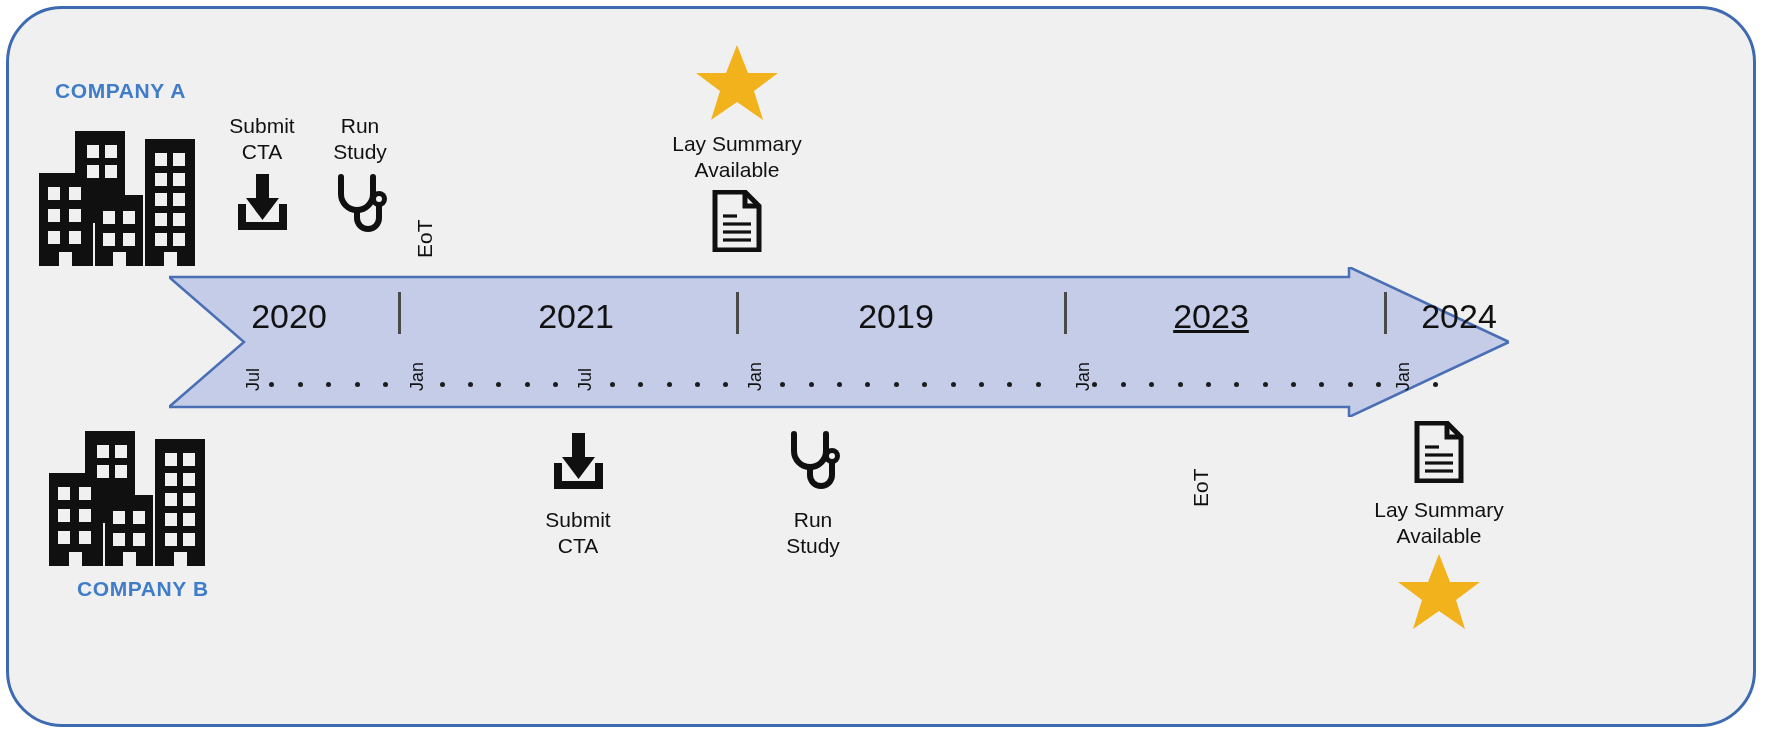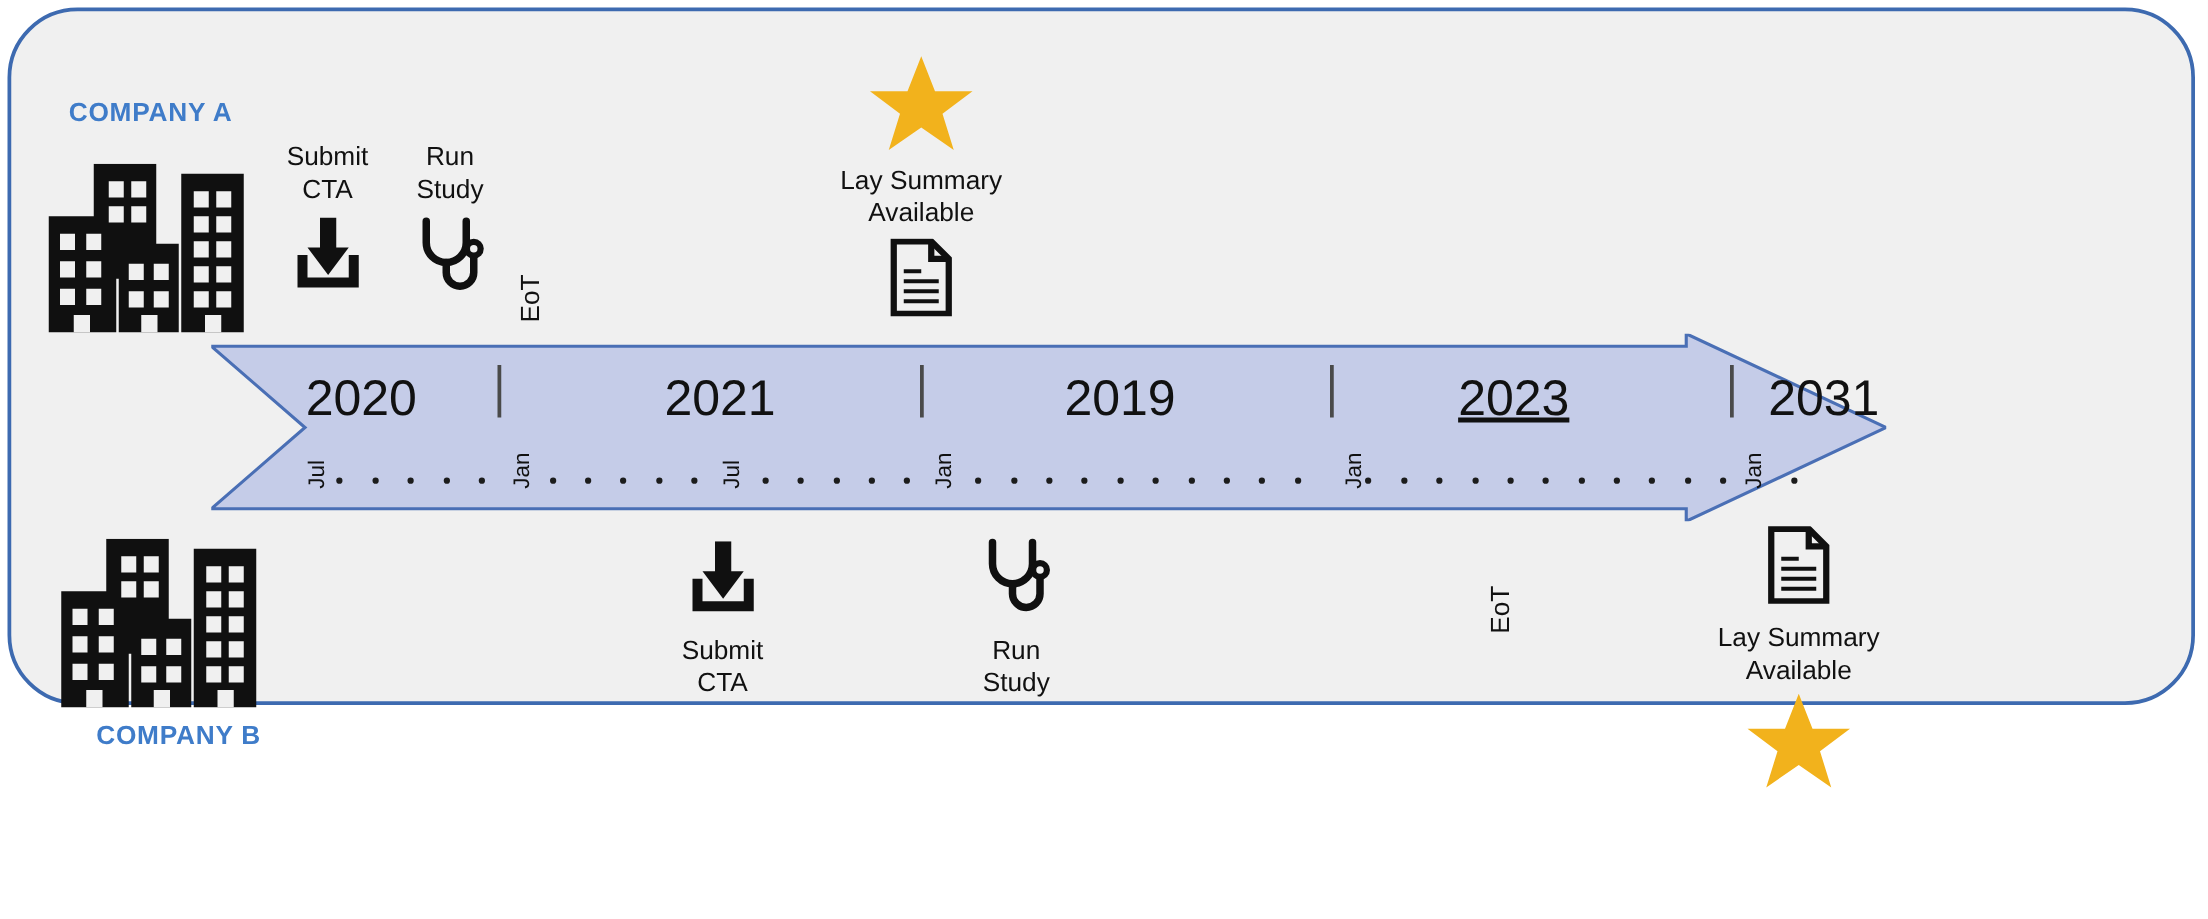--- a/index.html
+++ b/index.html
@@ -2,21 +2,21 @@
 <html><head>
 <meta charset="utf-8">
 <style>
   html,body{margin:0;padding:0;background:#ffffff;}
   body{font-family:"Liberation Sans","DejaVu Sans",sans-serif;}
 
   #stage{position:relative;width:1766px;height:735px;overflow:hidden;background:#ffffff;}
 
   
   .panel{
-    position:absolute;left:6px;top:6px;width:1750px;height:558px;
+    position:absolute;left:6px;top:6px;width:1750px;height:721px;
     border:3px solid #3d6ab0;border-radius:56px;
     background:#f0f0f0;
     box-sizing:border-box;
   }
 
   
   .company-label{
     position:absolute;color:#3f7cc9;font-weight:bold;font-size:21px;
     letter-spacing:.6px;white-space:nowrap;
   }
@@ -26,21 +26,21 @@
   
   .buildings{position:absolute;width:168px;height:135px;}
   #buildings-a{left:28px;top:122px;}
   #buildings-b{left:38px;top:422px;}
 
   
   .arrow-wrap{position:absolute;left:160px;top:258px;width:1340px;height:150px;}
 
   
   .year{
-    position:absolute;font-size:40px;color:#111;top:288px;
+    position:absolute;font-size:34px;color:#111;top:288px;
     white-space:nowrap;text-align:center;
   }
 
   
   .ydiv{position:absolute;width:3px;background:#4a4a4a;top:283px;height:42px;}
 
   
   .month{
     position:absolute;font-size:18px;color:#111;
     transform:rotate(-90deg);transform-origin:left top;
@@ -177,21 +177,21 @@
     <div class="arrow-wrap">
       <svg viewBox="0 0 1340 150" width="1340" height="150" preserveAspectRatio="none" aria-hidden="true">
         <polygon points="0,10 1180,10 1180,0 1340,75 1180,150 1180,140 0,140 75,75" fill="#c5cce8" stroke="#4a6fb5" stroke-width="2.5"></polygon>
       </svg>
     </div>
 
     <div class="year" style="left:230px;width:100px;">2020</div>
     <div class="year" style="left:517px;width:100px;">2021</div>
     <div class="year" style="left:837px;width:100px;">2019</div>
     <div class="year" style="left:1152px;width:100px;text-decoration:underline;">2023</div>
-    <div class="year" style="left:1400px;width:100px;">2031</div>
+    <div class="year" style="left:1400px;width:100px;">2024</div>
 
     <div class="ydiv" style="left:389px;"></div>
     <div class="ydiv" style="left:727px;"></div>
     <div class="ydiv" style="left:1055px;"></div>
     <div class="ydiv" style="left:1375px;"></div>
 
     <div class="month" style="left:234px;top:382px;">Jul</div>
     <div class="month" style="left:398px;top:382px;">Jan</div>
     <div class="month" style="left:566px;top:382px;">Jul</div>
     <div class="month" style="left:736px;top:382px;">Jan</div>

